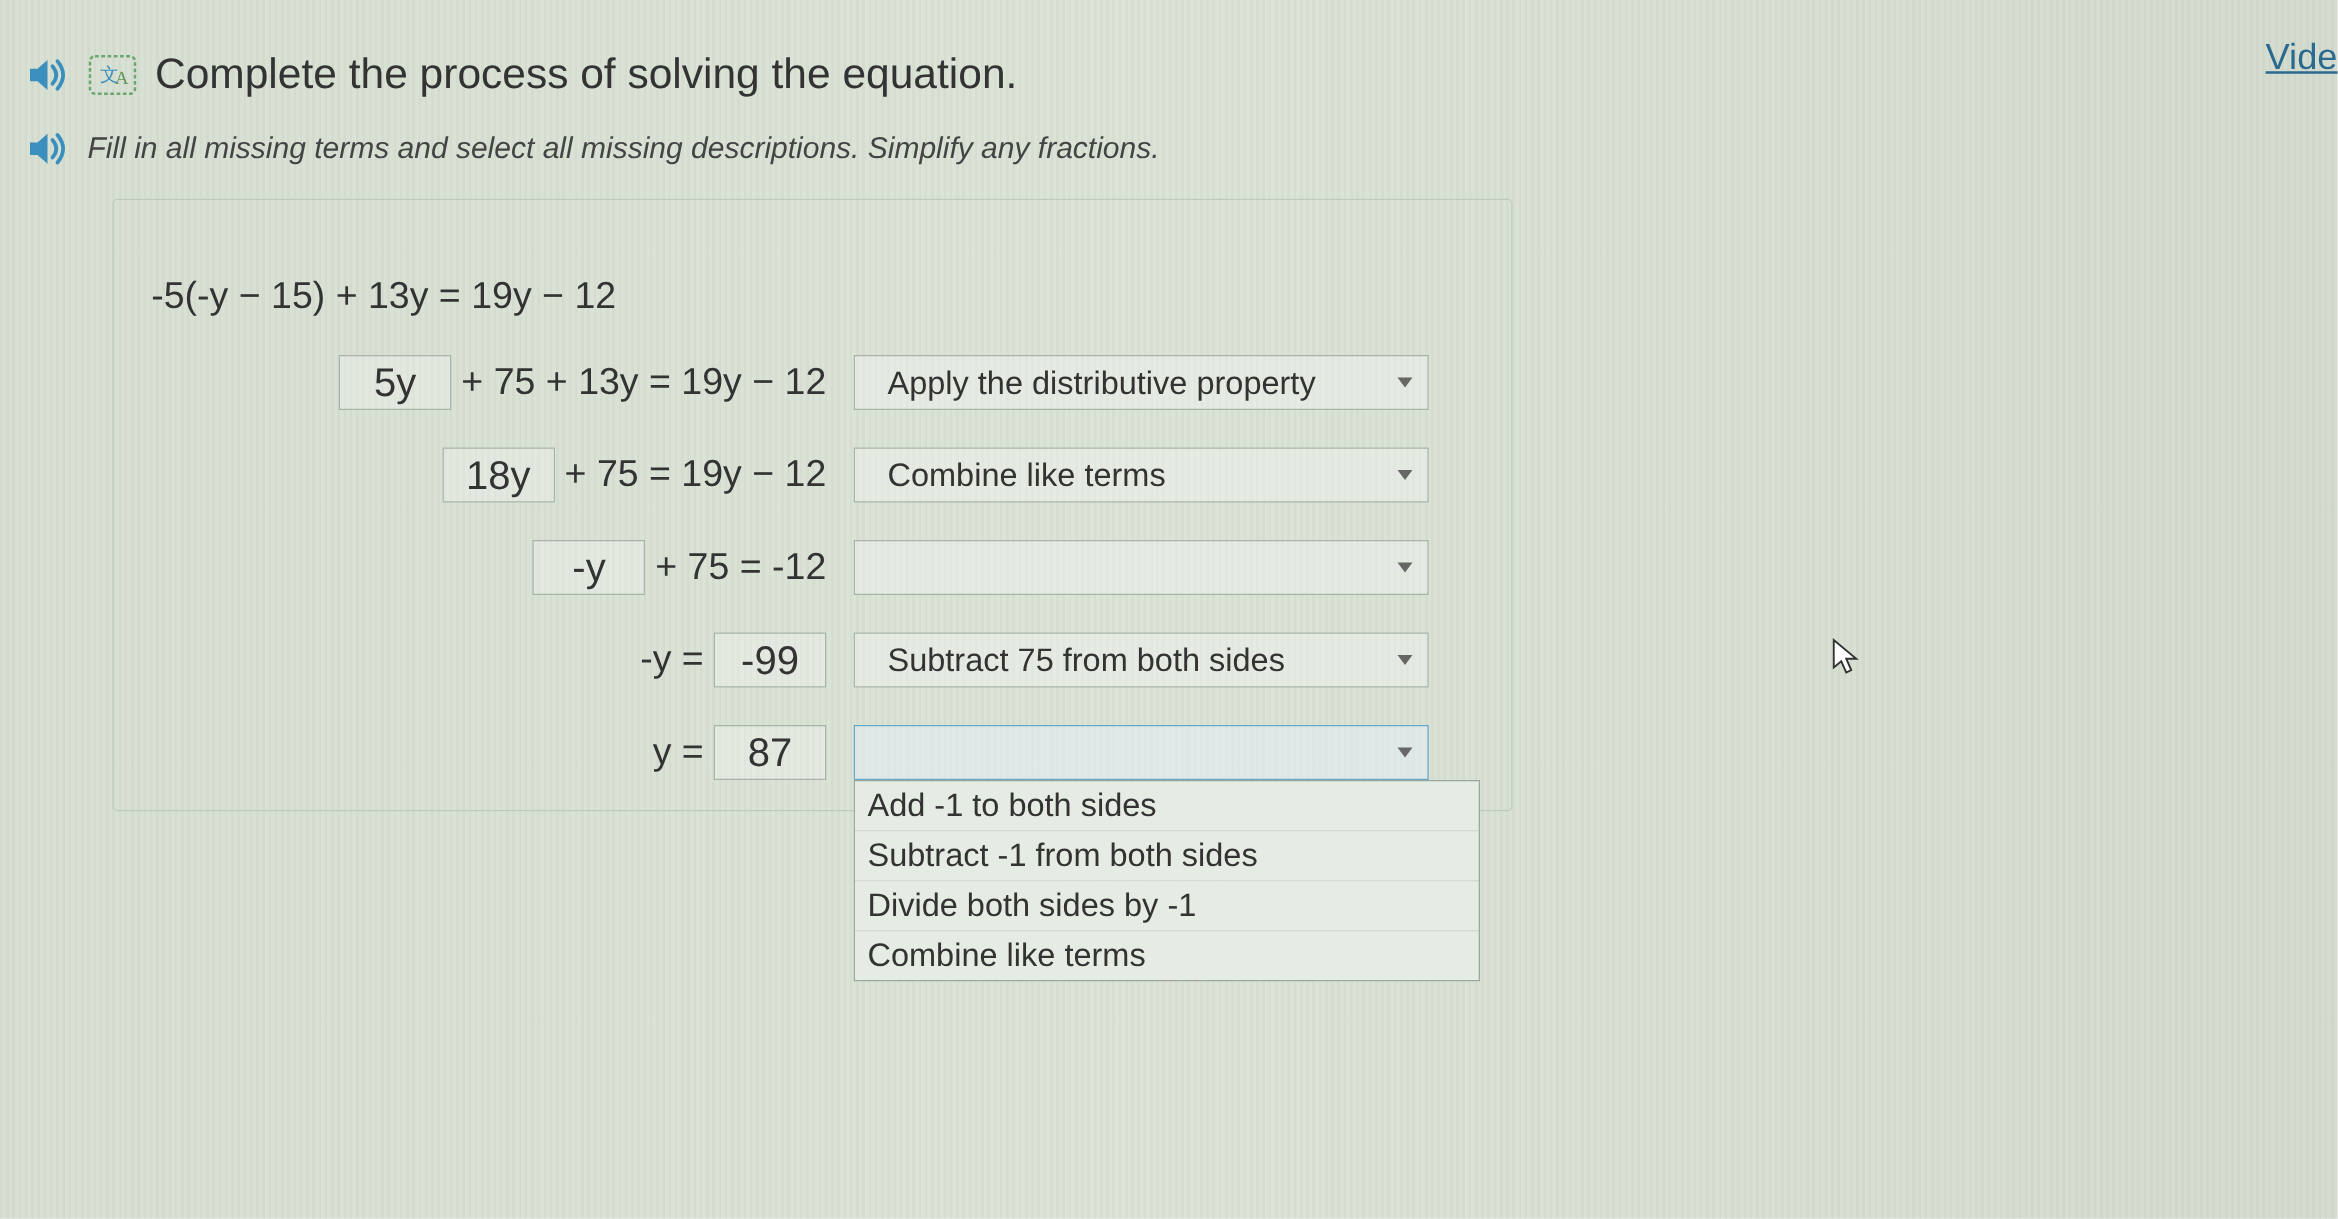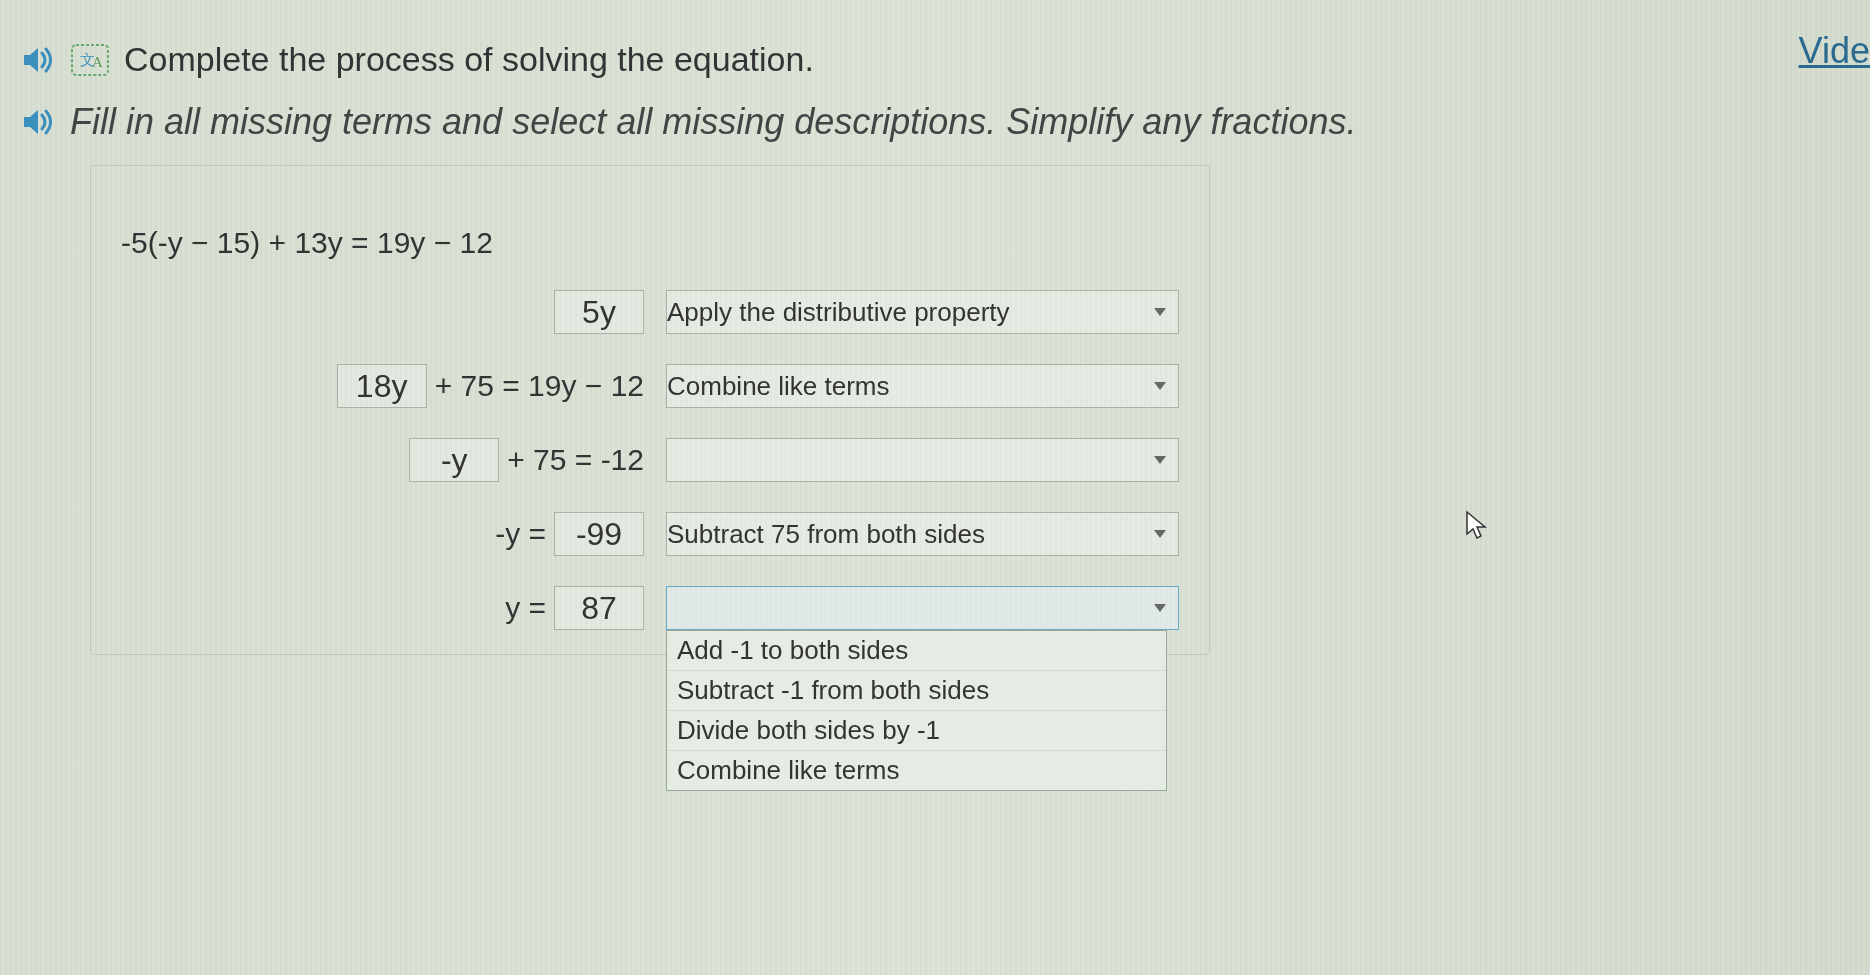--- a/index.html
+++ b/index.html
@@ -1,31 +1,31 @@
 <!DOCTYPE html>
 <html><head>
 <meta charset="utf-8">
 <style>
 *{box-sizing:border-box;margin:0;padding:0}
 body{width:1870px;height:975px;background:linear-gradient(90deg,#d8e0d4 0%,#dce4d8 50%,#d4dcd0 100%);font-family:Verdana,Geneva,sans-serif;color:#333;overflow:hidden;position:relative}
 body::before{content:"";position:absolute;inset:0;background:repeating-linear-gradient(90deg,rgba(110,130,100,.06) 0 2px,transparent 2px 5px);pointer-events:none}
 .content{position:relative;padding:40px 20px 0 20px}
-.top-link{position:absolute;top:30px;right:0;color:#2a6a8e;font-size:36px;text-decoration:underline}
+.top-link{position:absolute;top:30px;right:0;color:#2a6a8e;font-size:29px;text-decoration:underline}
 .line{display:flex;align-items:center;gap:14px;margin-bottom:22px}
 .audio-icon{width:36px;height:36px;flex-shrink:0}
 .tools-icon{width:40px;height:34px;flex-shrink:0}
 .title-text{font-size:34px;color:#333}
-.instr-text{font-size:36px;font-style:italic;color:#444}
+.instr-text{font-size:24px;font-style:italic;color:#444}
 .work-area{margin:18px 0 0 70px;border:1px solid #bfcabf;border-radius:4px;padding:20px 30px 24px 30px;width:1120px;background:rgba(255,255,255,.02)}
 .row{display:flex;align-items:flex-end;height:74px}
 .eq{display:flex;align-items:center;justify-content:flex-end;width:540px;font-size:30px;color:#333;gap:8px}
 .orig{justify-content:flex-start}
 .ibox{border:1px solid #a8b4a8;background:rgba(255,255,255,.25);height:44px;min-width:90px;padding:0 10px;display:inline-flex;align-items:center;justify-content:center;font-size:32px;color:#333}
 .desc{margin-left:22px}
-.sel{border:1px solid #a8b4a8;background:rgba(245,248,244,.4);height:44px;width:513px;padding:0 12px 0 0;display:flex;align-items:center;justify-content:space-between;font-size:26px;color:#333}
+.sel{border:1px solid #a8b4a8;background:rgba(245,248,244,.4);height:44px;width:460px;padding:0 12px 0 26px;display:flex;align-items:center;justify-content:space-between;font-size:26px;color:#333}
 .sel.active{border:1px solid #6aa8c8;background:rgba(230,240,248,.5)}
 .caret{width:0;height:0;border-left:6px solid transparent;border-right:6px solid transparent;border-top:8px solid #666}
 .sel .caret{margin-left:auto}
 .dropdown{position:absolute;margin-top:0;width:501px;border:1px solid #9aa89a;background:rgba(230,236,228,.95);font-size:26px;color:#333}
 .dropdown div{padding:4px 10px;border-bottom:1px solid rgba(140,150,140,.2)}
 .dropdown div:last-child{border-bottom:none}
 .cursor{position:absolute;top:510px;left:1465px;width:24px;height:30px}
 </style>
 </head>
 <body>
@@ -58,20 +58,21 @@
 
   <div class="work-area">
 
     <div class="row">
       <div class="eq orig">-5(-y − 15) + 13y = 19y − 12</div>
     </div>
 
     <div class="row">
       <div class="eq">
         <span class="ibox">5y</span>
+        <span>+ 75 + 13y = 19y − 12</span>
       </div>
       <div class="desc">
         <div class="sel">
           <span>Apply the distributive property</span>
           <span class="caret"></span>
         </div>
       </div>
     </div>
 
     <div class="row">

